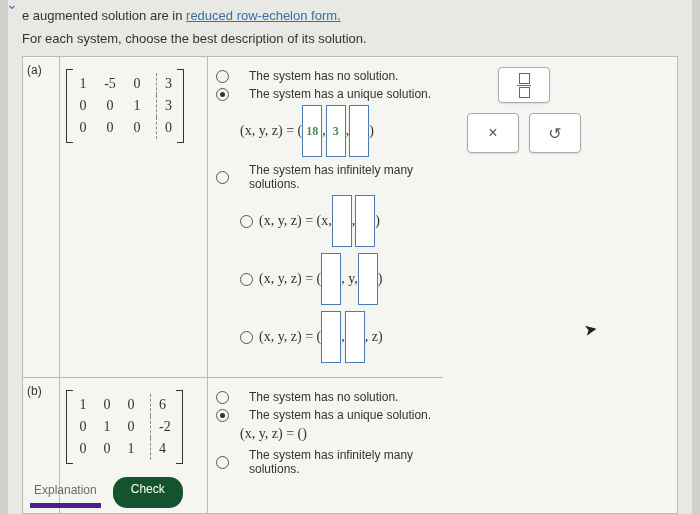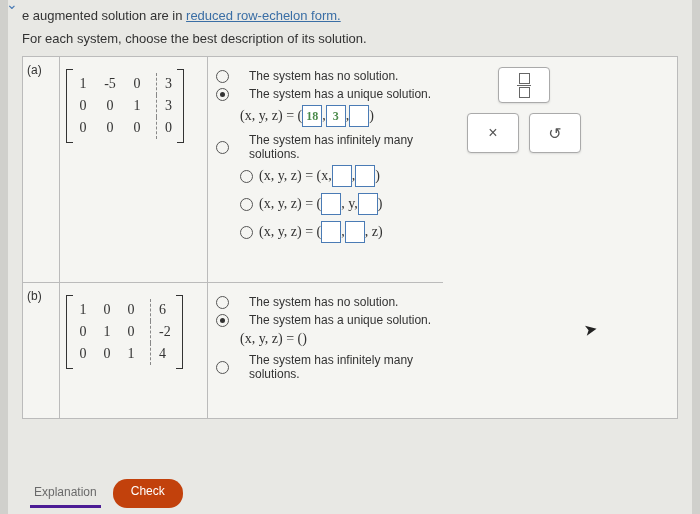--- a/index.html
+++ b/index.html
@@ -140,21 +140,21 @@
   .box-input {
     display: inline-block;
     min-width: 14px;
     height: 18px;
     border: 1px solid #4a7bb5;
     background: #fff;
     vertical-align: middle;
     text-align: center;
     line-height: 18px;
     font-size: 12px;
-    padding: 1px 2px;
+    padding: 16px 2px;
   }
   .box-input.empty { min-width: 14px; }
   .hl-green { color: #4a8a4a; font-weight: bold; }
   .tool-btn {
     width: 50px; height: 38px;
     background: #fff;
     border: 1px solid #aaa;
     border-radius: 4px;
     box-shadow: 0 1px 2px rgba(0,0,0,0.1);
     display: flex;
@@ -174,24 +174,24 @@
   .tool-row { display: flex; gap: 10px; }
   .footer {
     position: absolute;
     bottom: 6px; left: 22px;
     display: flex; gap: 12px;
   }
   .exp-link {
     color: #6a6a6a;
     font-size: 12px;
     padding: 6px 4px;
-    border-bottom: 3px solid #4c1d95;
+    border-bottom: 5px solid #4c1d95;
   }
   .check-btn {
-    background: #c2410c;
+    background: #14532d;
     color: #fff;
     border-radius: 14px;
     padding: 5px 18px;
     font-size: 12px;
   }
   .dropdown-chevron {
     position: absolute;
     left: -2px;
     top: -4px;
     color: #4a7bb5;

